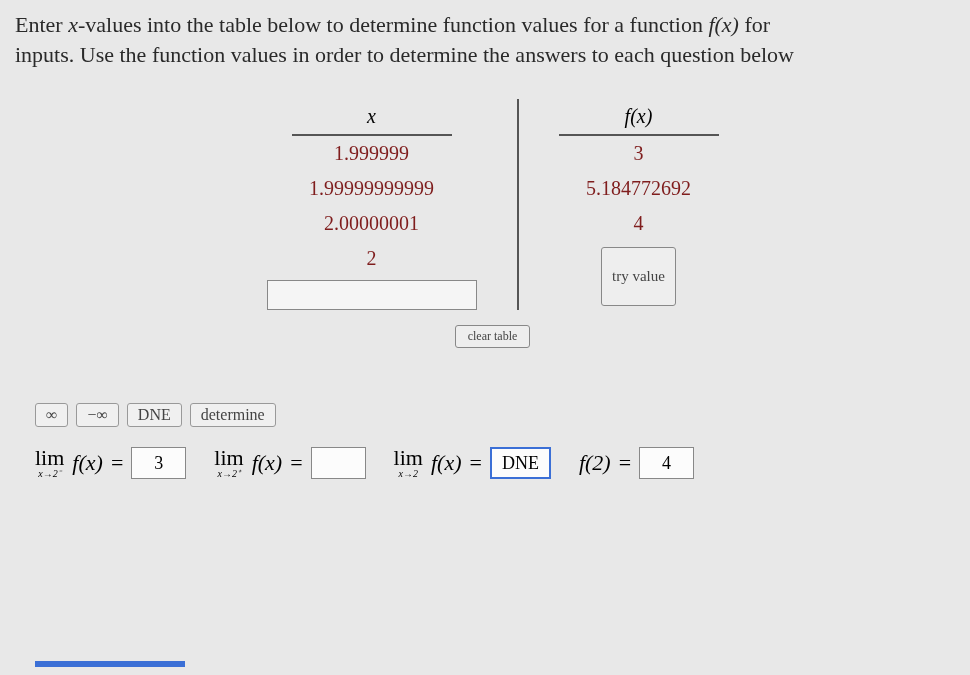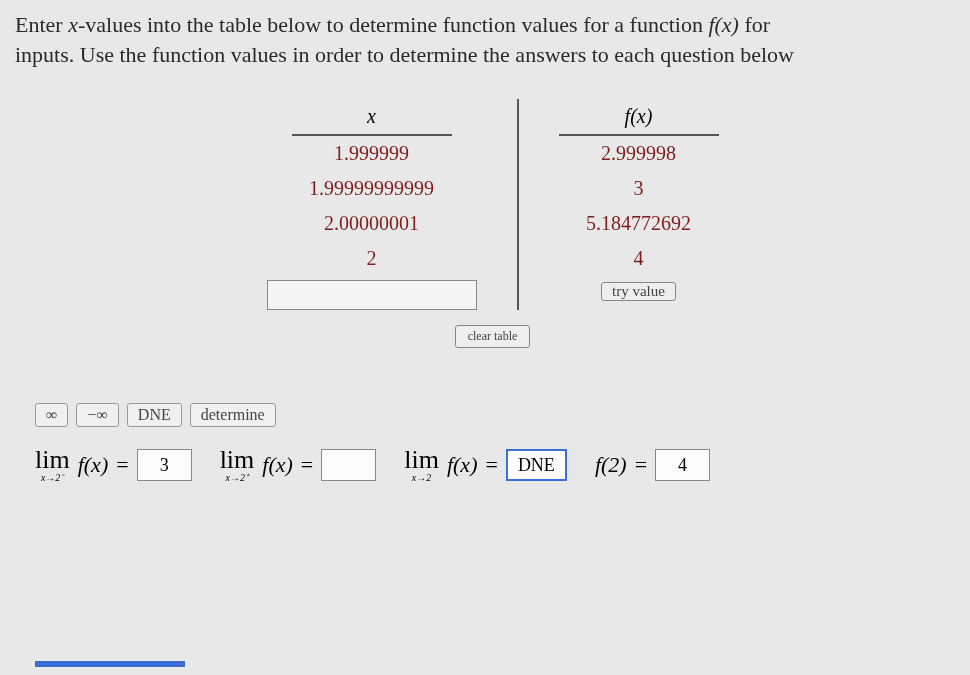--- a/index.html
+++ b/index.html
@@ -70,21 +70,21 @@
       background: #f5f5f5;
       text-align: right;
       padding: 2px 8px;
       font-size: 16px;
       font-family: serif;
       margin-top: 4px;
     }
     .try-btn {
       border: 1px solid #888;
       background: #eee;
-      padding: 0 10px;
+      padding: 20px 10px;
       font-size: 15px;
       font-family: serif;
       color: #444;
       border-radius: 3px;
       cursor: pointer;
       margin-top: 6px;
     }
     .clear-wrap {
       display: flex;
       justify-content: center;
@@ -141,21 +141,21 @@
       gap: 8px;
       white-space: nowrap;
     }
     .lim-stack {
       display: inline-flex;
       flex-direction: column;
       align-items: center;
       line-height: 1;
     }
     .lim-top {
-      font-size: 26px;
+      font-size: 22px;
     }
     .lim-bot {
       font-size: 10px;
     }
     .ans-box {
       border: 1px solid #888;
       min-width: 55px;
       height: 32px;
       display: inline-flex;
       align-items: center;
@@ -190,21 +190,20 @@
       <div class="col col-left">
         <div class="th"><span class="math-i">x</span></div>
         <div class="td">1.999999</div>
         <div class="td">1.99999999999</div>
         <div class="td">2.00000001</div>
         <div class="td">2</div>
         <input class="x-input" value="" style="">
       </div>
       <div class="col col-right">
         <div class="th"><span class="math-i">f(x)</span></div>
-        <div class="td">2.999998</div>
         <div class="td">3</div>
         <div class="td">5.184772692</div>
         <div class="td">4</div>
         <button class="try-btn">try value</button>
       </div>
     </div>
   </div>
 
   <div class="clear-wrap">
     <button class="clear-btn">clear table</button>

